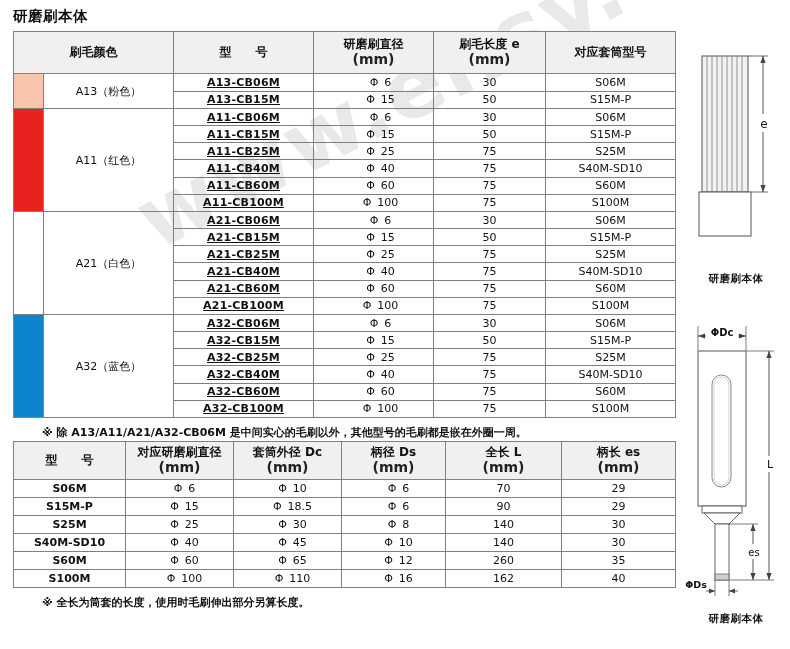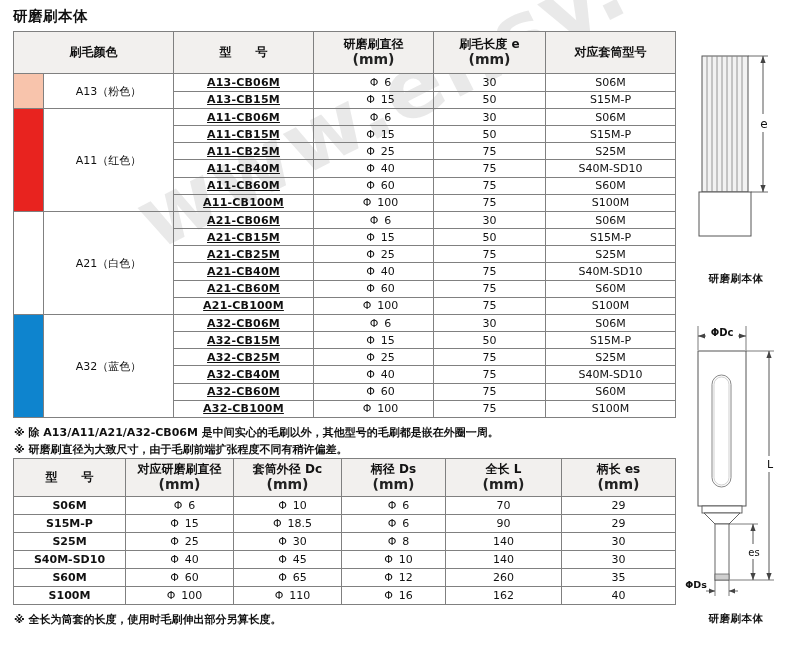--- a/index.html
+++ b/index.html
@@ -104,21 +104,21 @@
   .dia .phi { margin-right: 6px; }
 
   
   .notes {
     margin: 6px 0 0 6px;
     font-size: 11px;
     line-height: 1.55;
     color: #111;
     font-weight: 700;
   }
-  .notes div { white-space: nowrap; }
+  .notes div { white-space: nowrap; margin-left: 28px; }
 
   
   table.sleeves { border-collapse: collapse; width: 662px; margin-left: 5px; table-layout: fixed; }
   table.sleeves th, table.sleeves td {
     border: 1px solid #808080;
     text-align: center; vertical-align: middle;
     font-size: 11px; color: #111; padding: 0;
     background: transparent;
   }
   table.sleeves thead th {
@@ -312,21 +312,20 @@
             <td class="model">A32-CB100M</td>
             <td class="num"><span class="dia"><span class="phi">Φ</span>100</span></td>
             <td class="num">75</td>
             <td class="sleeve">S100M</td>
           </tr>
         </tbody>
     </table>
 
     <div class="notes">
       <div>※ 除 A13/A11/A21/A32-CB06M 是中间实心的毛刷以外，其他型号的毛刷都是嵌在外圈一周。</div>
-      <div>※ 研磨刷直径为大致尺寸，由于毛刷前端扩张程度不同有稍许偏差。</div>
     </div>
 
 
     <table class="sleeves">
       <colgroup>
         <col style="width:112px">
           <col style="width:108px">
           <col style="width:108px">
         <col style="width:104px">
           <col style="width:116px">

